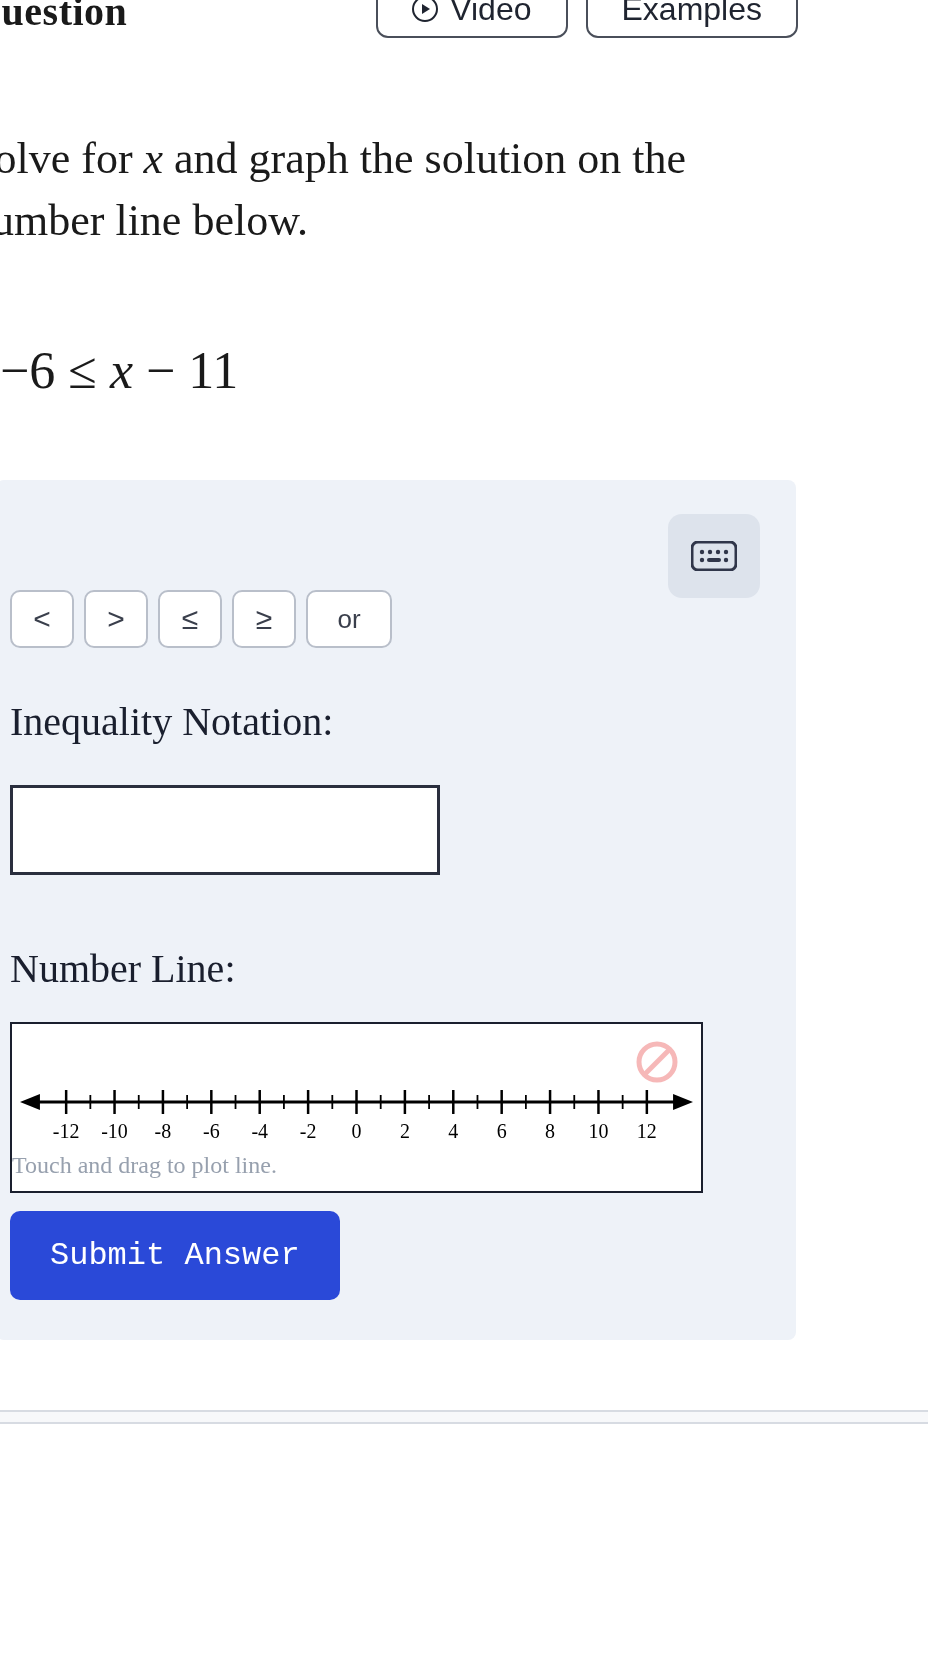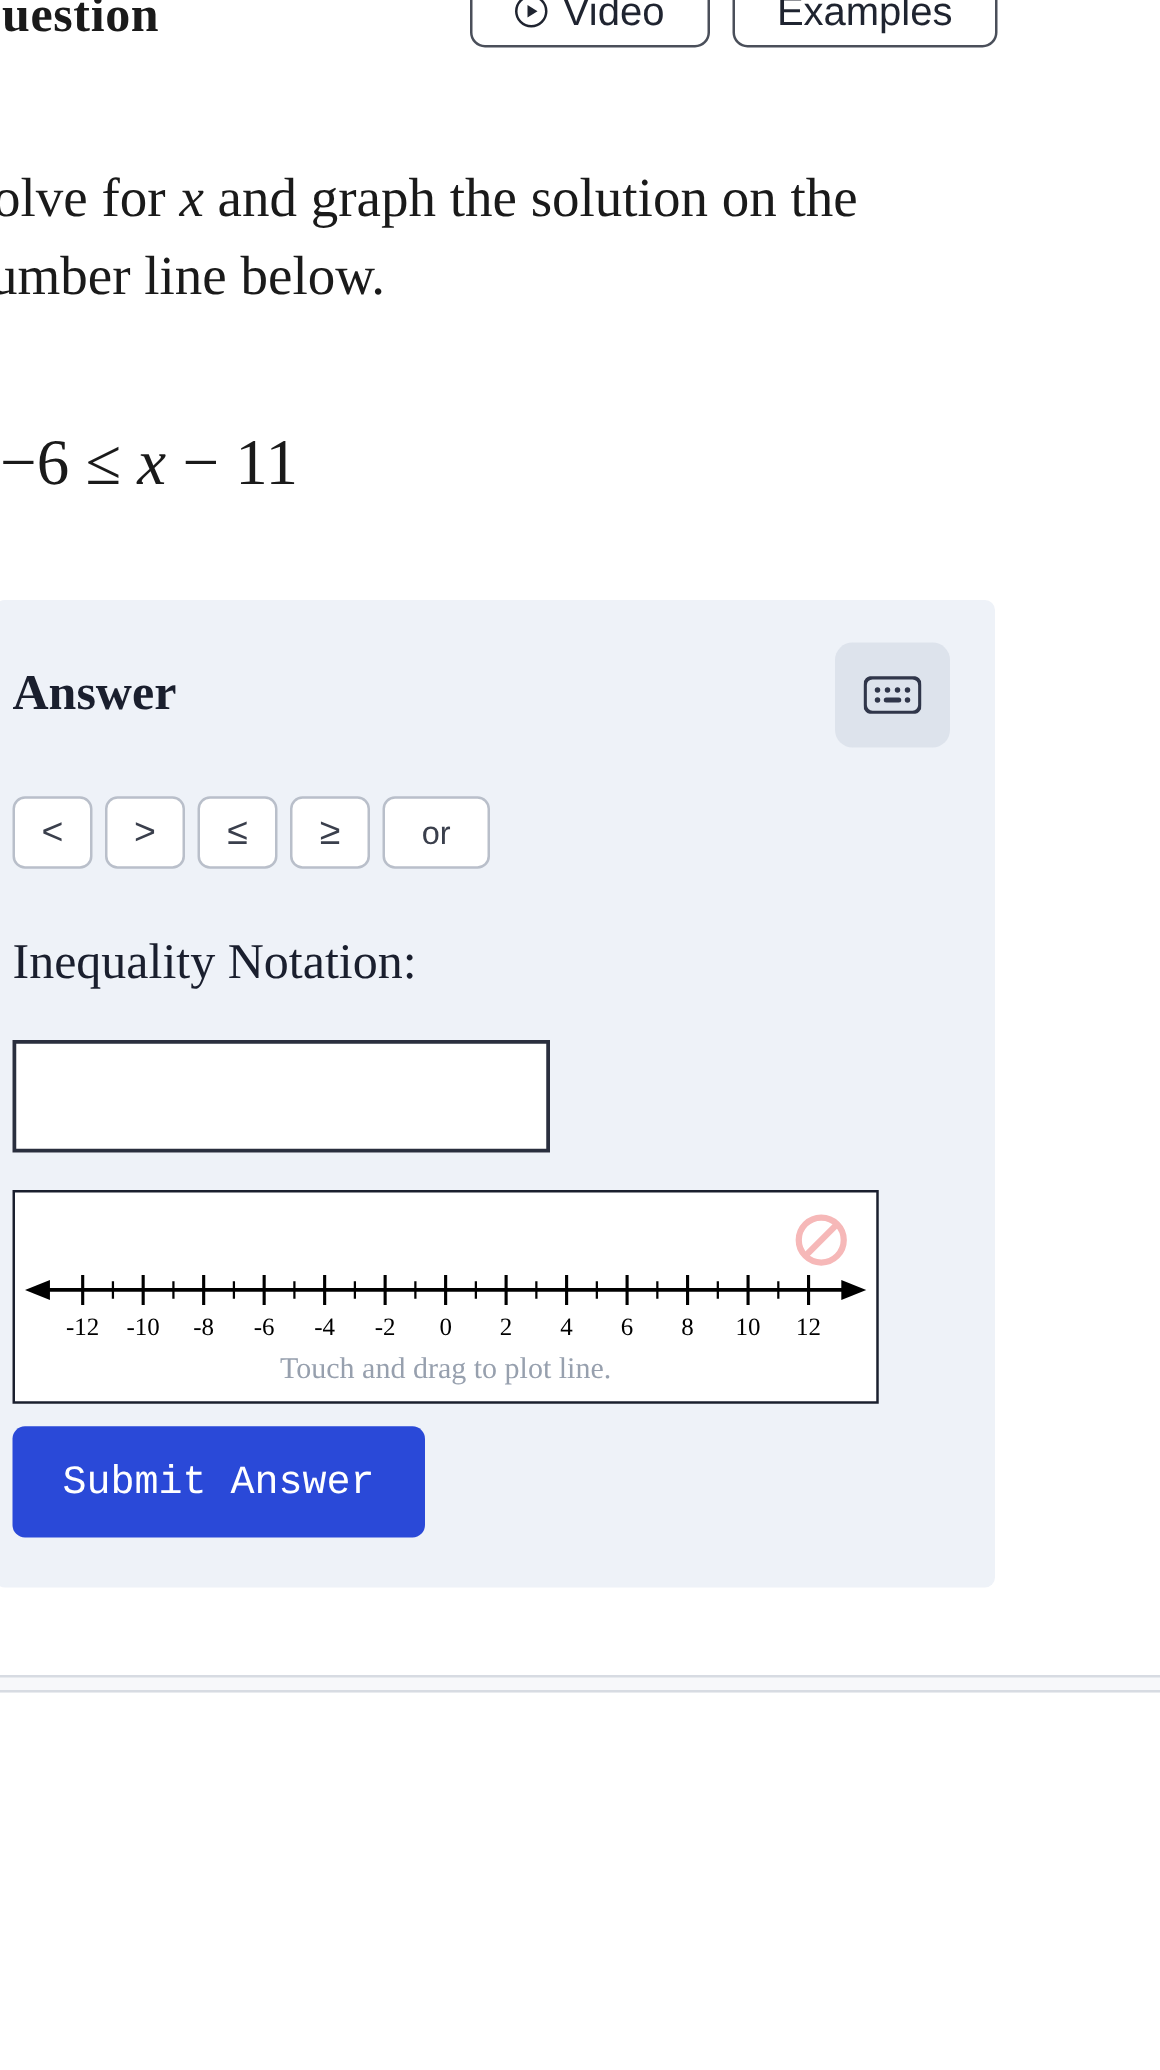--- a/index.html
+++ b/index.html
@@ -132,21 +132,20 @@
     background:#fff;
     padding: 18px 0 12px 0;
     position:relative;
   }
   .numline-svg { display:block; width: 100%; height: 110px; }
   .clear-marker {
     position:absolute; right: 22px; top: 16px;
     width: 44px; height:44px;
   }
   .drag-hint {
-    text-align:center;
     color:#97a0ae;
     font-size: 24px;
     font-family: Georgia, serif;
     margin-top: 0;
   }
   .submit-btn {
     margin-top: 18px;
     background:#2a49d8;
     color:#fff;
     border:none;
@@ -182,21 +181,20 @@
 
 <div class="prompt">
   <span>Solve for </span><span class="mathx">x</span><span> and graph the solution on the number line below.</span>
 </div>
 
 <div class="equation">
   <span style="font-family:'Times New Roman',serif;">−6&nbsp;≤&nbsp;<span style="font-style:italic;">x</span>&nbsp;−&nbsp;11</span>
 </div>
 
 <div class="answer-panel">
-  <div class="answer-title">Answer</div>
 
   <div class="keypad-btn">
     <svg viewBox="0 0 46 30">
       <rect x="1" y="1" width="44" height="28" rx="6" fill="none" stroke="#30364a" stroke-width="3"></rect>
       <circle cx="11" cy="11" r="2.2" fill="#30364a"></circle>
         <circle cx="19" cy="11" r="2.2" fill="#30364a"></circle>
         <circle cx="27" cy="11" r="2.2" fill="#30364a"></circle>
         <circle cx="35" cy="11" r="2.2" fill="#30364a"></circle>
       <circle cx="11" cy="19" r="2.2" fill="#30364a"></circle>
         <circle cx="35" cy="19" r="2.2" fill="#30364a"></circle>
@@ -208,20 +206,21 @@
     <div class="op-btn">&lt;</div>
     <div class="op-btn">&gt;</div>
     <div class="op-btn">≤</div>
     <div class="op-btn">≥</div>
     <div class="op-btn or-btn">or</div>
   </div>
 
   <div class="section-label">Inequality Notation:</div>
   <input class="ineq-input" type="text" value="" style="">
 
+  <div class="section-label" style="margin-top:70px;">Number Line:</div>
 
   <div class="numline-wrap">
     <div class="clear-marker">
       <svg viewBox="0 0 44 44">
           <circle cx="22" cy="22" r="18" fill="none" stroke="#f6b8b8" stroke-width="5"></circle>
           <line x1="10" y1="34" x2="34" y2="10" stroke="#f6b8b8" stroke-width="5"></line>
         </svg>
     </div>
     <svg class="numline-svg" viewBox="0 0 690 110">
       <line x1="20" y1="60" x2="670" y2="60" stroke="#000" stroke-width="3"></line>

